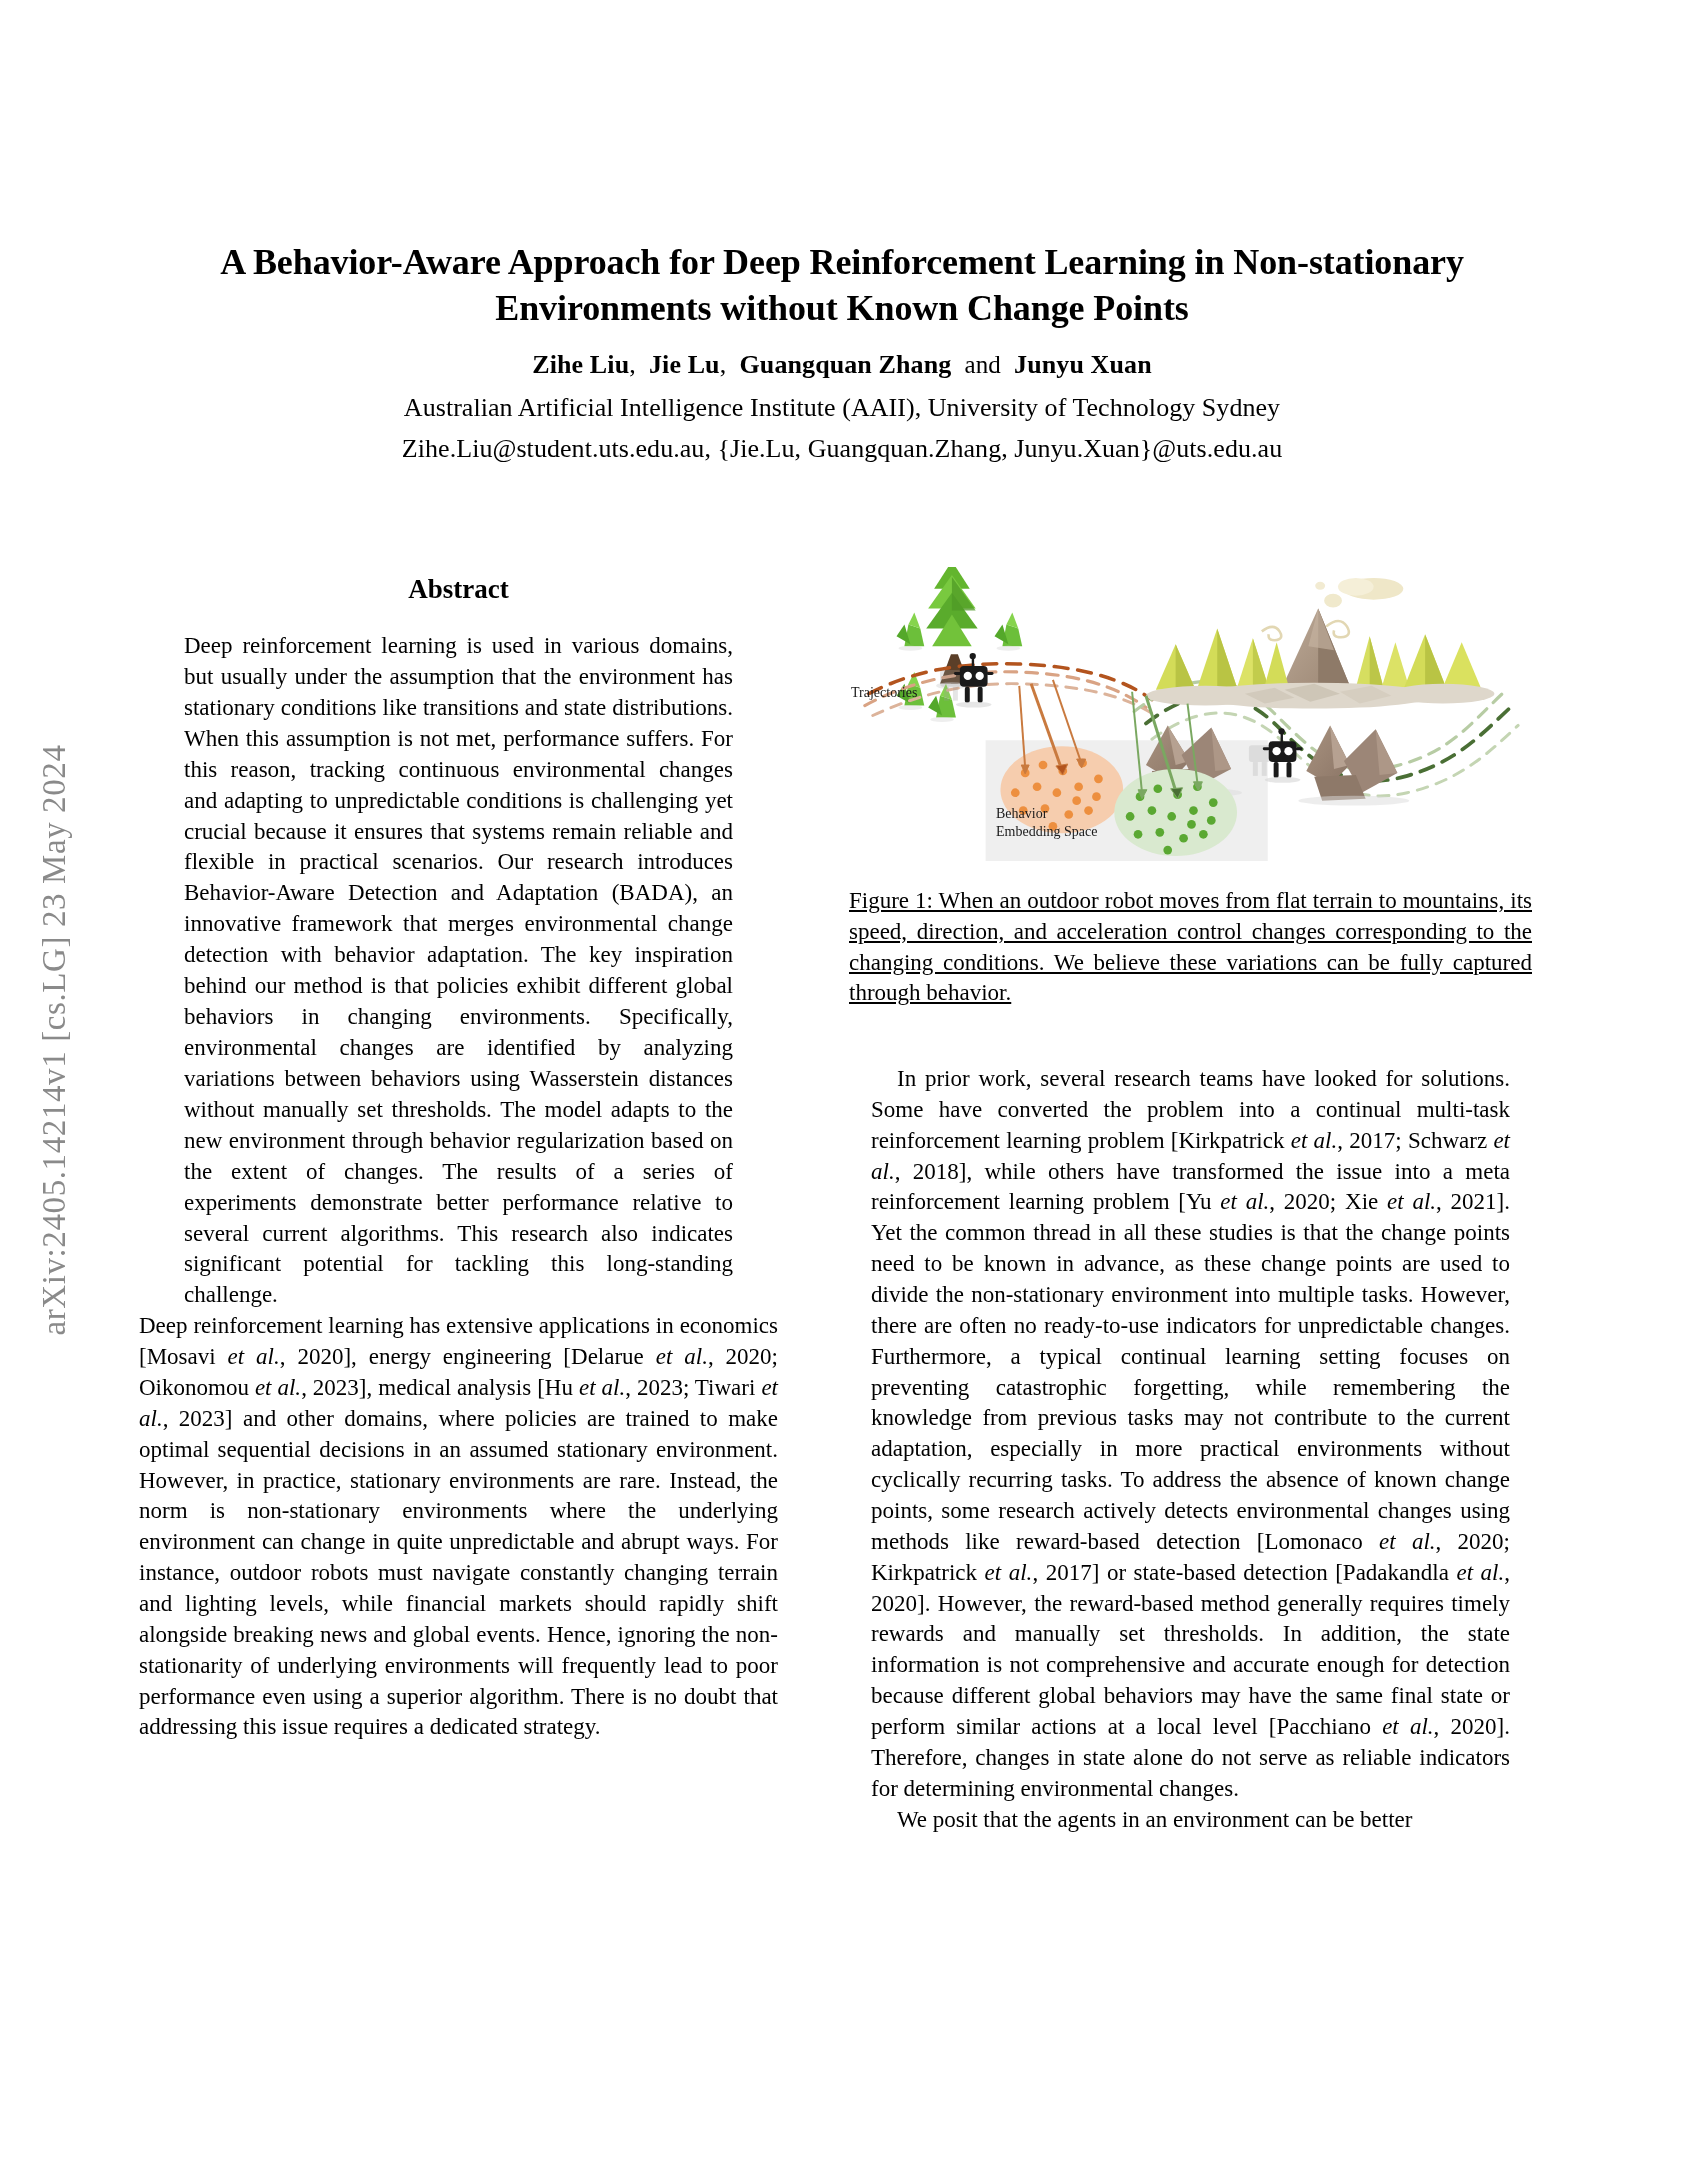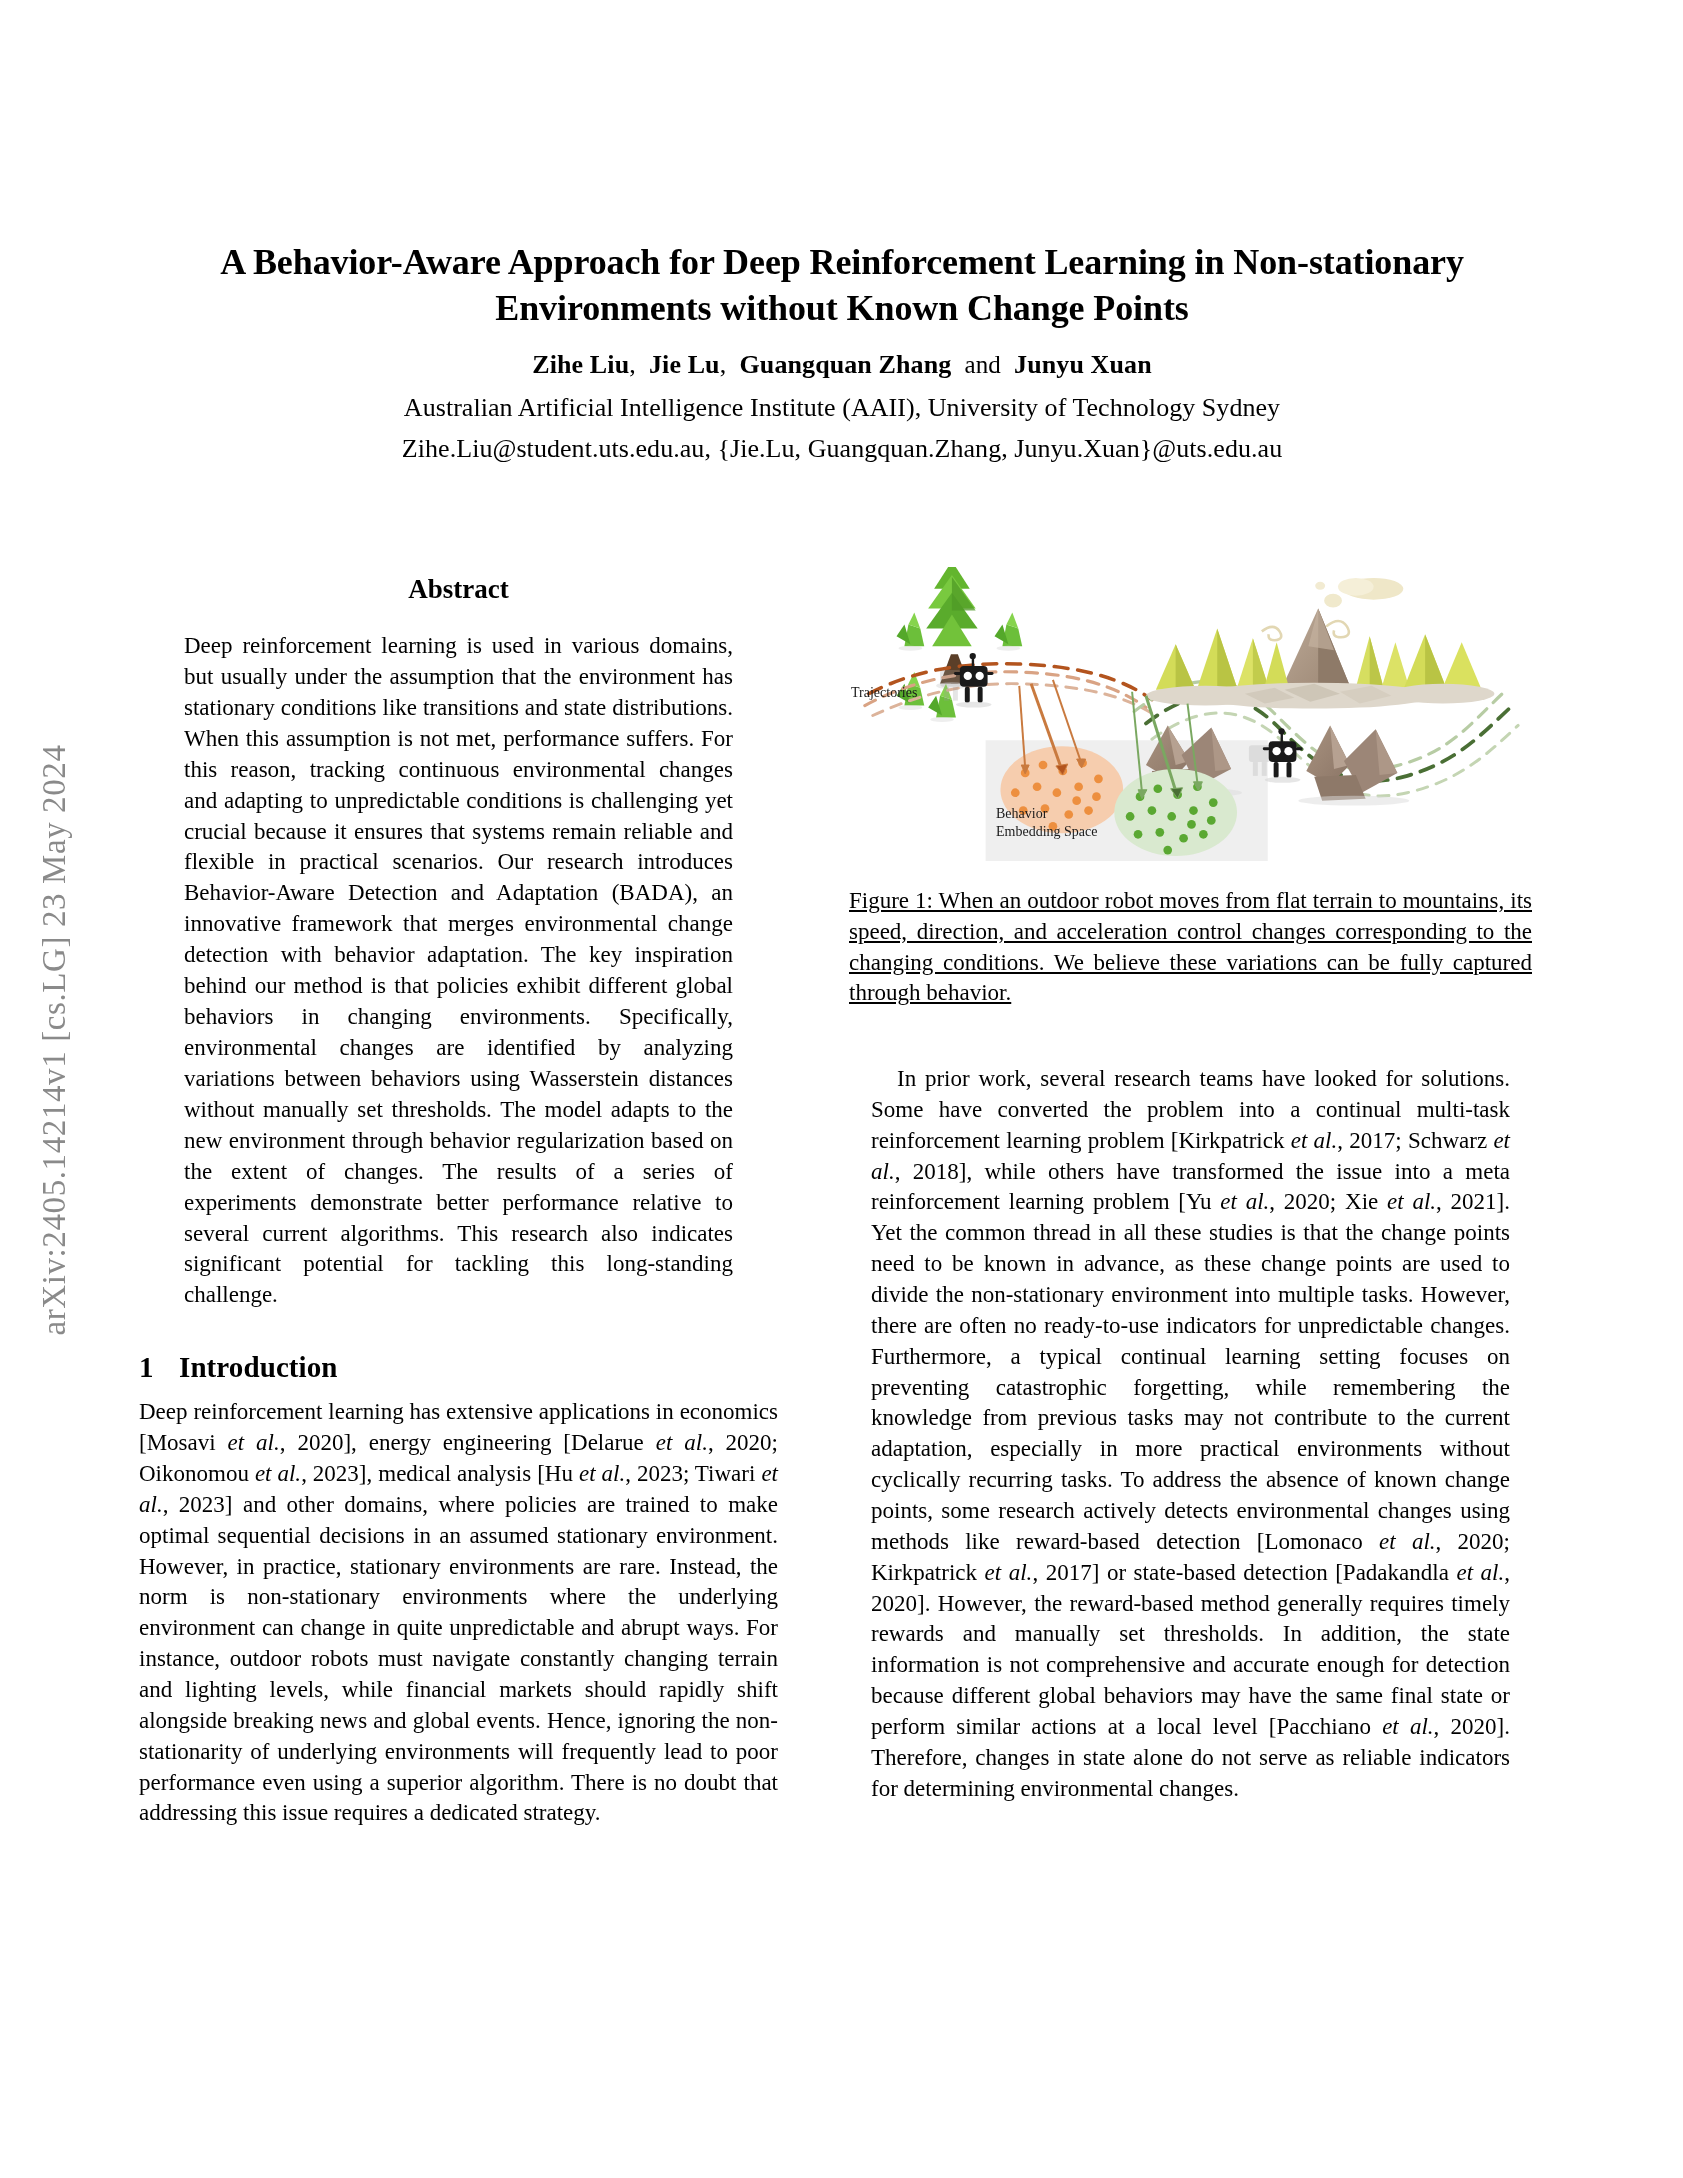--- a/index.html
+++ b/index.html
@@ -178,23 +178,20 @@
 
     <div id="affiliation-line">Australian Artificial Intelligence Institute (AAII), University of Technology Sydney</div>
     <div id="emails-line">Zihe.Liu@student.uts.edu.au, {Jie.Lu, Guangquan.Zhang, Junyu.Xuan}@uts.edu.au</div>
   </div>
 
   <div class="column" id="left-column">
 
     <h2 class="abstract-heading">Abstract</h2>
     <p class="abstract-body">Deep reinforcement learning is used in various domains, but usually under the assumption that the environment has stationary conditions like transitions and state distributions. When this assumption is not met, performance suffers. For this reason, tracking continuous environmental changes and adapting to unpredictable conditions is challenging yet crucial because it ensures that systems remain reliable and flexible in practical scenarios. Our research introduces Behavior-Aware Detection and Adaptation (BADA), an innovative framework that merges environmental change detection with behavior adaptation. The key inspiration behind our method is that policies exhibit different global behaviors in changing environments. Specifically, environmental changes are identified by analyzing variations between behaviors using Wasserstein distances without manually set thresholds. The model adapts to the new environment through behavior regularization based on the extent of changes. The results of a series of experiments demonstrate better performance relative to several current algorithms. This research also indicates significant potential for tackling this long-standing challenge.</p>
 
-    <h2 class="section-heading">
-      <span class="num">1</span><span>Introduction</span>
-    </h2>
 
     <p class="body-par" id="intro-par-1">Deep reinforcement learning has extensive applications in economics [Mosavi <em>et al.</em>, 2020], energy engineering [Delarue <em>et al.</em>, 2020; Oikonomou <em>et al.</em>, 2023], medical analysis [Hu <em>et al.</em>, 2023; Tiwari <em>et al.</em>, 2023] and other domains, where policies are trained to make optimal sequential decisions in an assumed stationary environment. However, in practice, stationary environments are rare. Instead, the norm is non-stationary environments where the underlying environment can change in quite unpredictable and abrupt ways. For instance, outdoor robots must navigate constantly changing terrain and lighting levels, while financial markets should rapidly shift alongside breaking news and global events. Hence, ignoring the non-stationarity of underlying environments will frequently lead to poor performance even using a superior algorithm. There is no doubt that addressing this issue requires a dedicated strategy.</p>
   </div>
 
   <div id="figure-block">
 
     <div id="figure-canvas">
 
       <svg width="683" height="297" viewBox="0 0 690 300">
         <defs>
@@ -418,16 +415,17 @@
       <div class="fig-label" id="label-trajectories">Trajectories</div>
       <div class="fig-label" id="label-embedding">Behavior
 Embedding Space</div>
     </div>
 
     <p class="fig-caption">Figure 1: When an outdoor robot moves from flat terrain to mountains, its speed, direction, and acceleration control changes corresponding to the changing conditions. We believe these variations can be fully captured through behavior.</p>
   </div>
 
   <div class="column" id="right-column" style="top:1064px;">
     <p class="body-par indent" id="right-par-1">In prior work, several research teams have looked for solutions. Some have converted the problem into a continual multi-task reinforcement learning problem [Kirkpatrick <em>et al.</em>, 2017; Schwarz <em>et al.</em>, 2018], while others have transformed the issue into a meta reinforcement learning problem [Yu <em>et al.</em>, 2020; Xie <em>et al.</em>, 2021]. Yet the common thread in all these studies is that the change points need to be known in advance, as these change points are used to divide the non-stationary environment into multiple tasks. However, there are often no ready-to-use indicators for unpredictable changes. Furthermore, a typical continual learning setting focuses on preventing catastrophic forgetting, while remembering the knowledge from previous tasks may not contribute to the current adaptation, especially in more practical environments without cyclically recurring tasks. To address the absence of known change points, some research actively detects environmental changes using methods like reward-based detection [Lomonaco <em>et al.</em>, 2020; Kirkpatrick <em>et al.</em>, 2017] or state-based detection [Padakandla <em>et al.</em>, 2020]. However, the reward-based method generally requires timely rewards and manually set thresholds. In addition, the state information is not comprehensive and accurate enough for detection because different global behaviors may have the same final state or perform similar actions at a local level [Pacchiano <em>et al.</em>, 2020]. Therefore, changes in state alone do not serve as reliable indicators for determining environmental changes.</p>
+    <p class="body-par indent">We posit that the agents in an environment can be better</p>
   </div>
 
 </div>
 
 
 </body></html>

